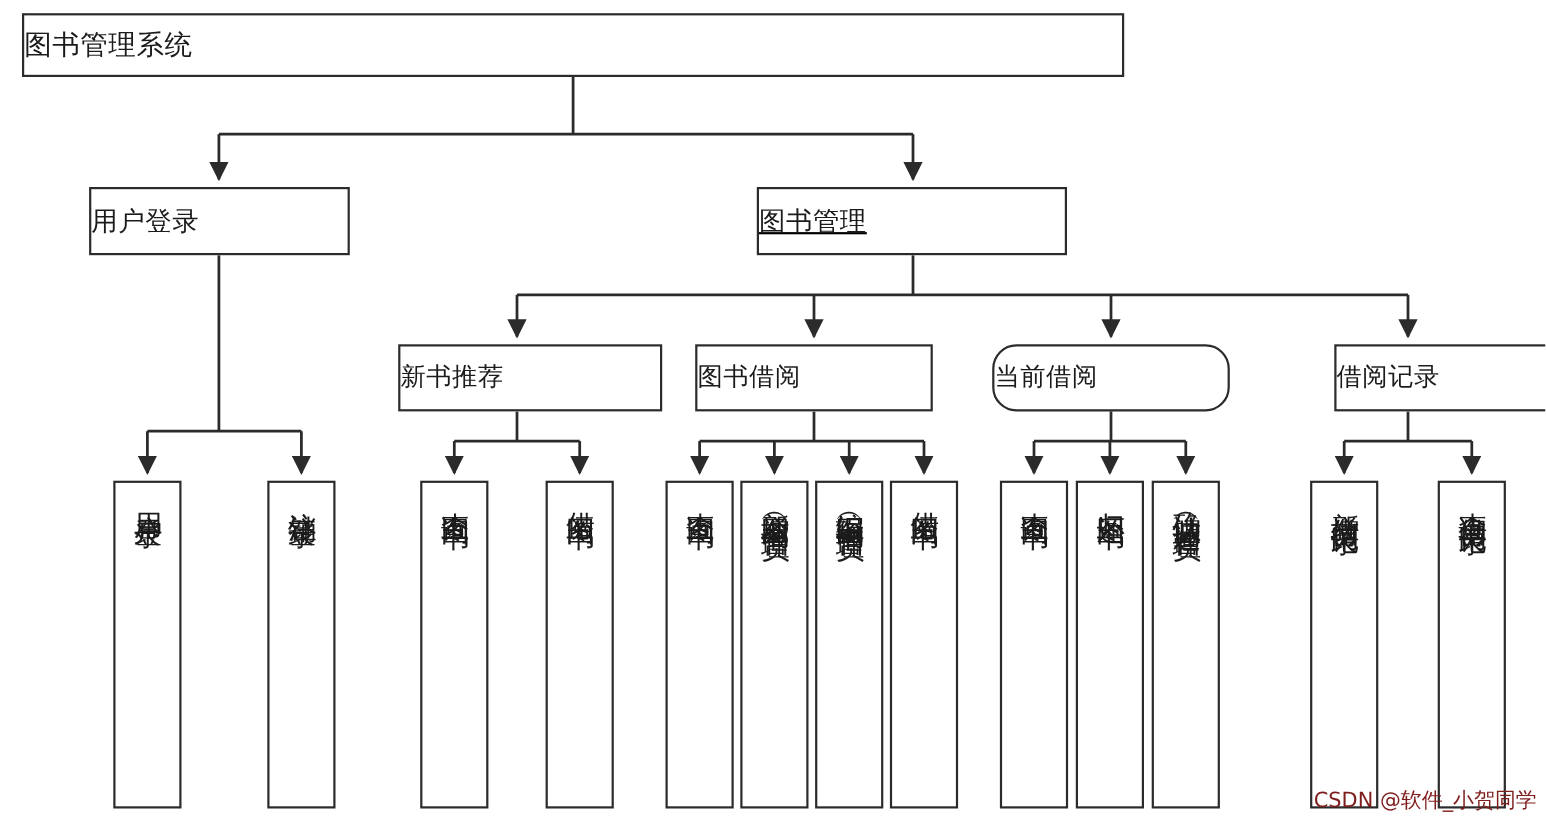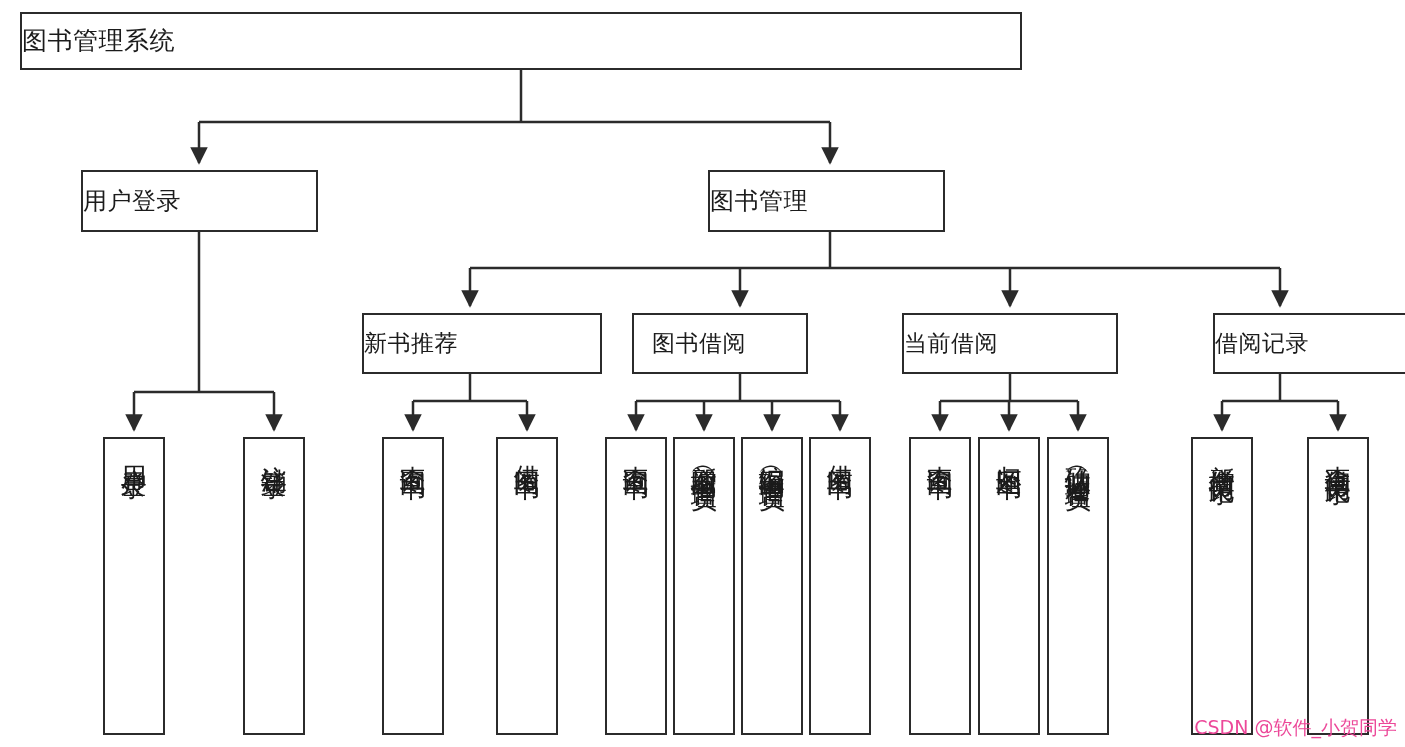--- a/index.html
+++ b/index.html
@@ -56,21 +56,21 @@
     text-orientation: upright;
     font-size: 26px;
     line-height: 1.1;
     letter-spacing: 3px;
   }
   #watermark {
     position: absolute;
     right: 8px;
     bottom: 6px;
     font-size: 19px;
-    color: #ec4899;
+    color: #7f1d1d;
     z-index: 3;
     white-space: nowrap;
   }
 </style>
 </head>
 <body>
 
 <div id="diagram-root">
 
   <svg id="edge-layer" viewBox="0 0 1405 747" xmlns="http://www.w3.org/2000/svg">
@@ -124,31 +124,31 @@
     </g>
   </svg>
 
   <div class="node level-0" style="left:20px; top:12px; width:1002px; height:58px;">
     <span class="label">图书管理系统</span>
   </div>
 
   <div class="node level-1" style="left:81px; top:170px; width:237px; height:62px;">
     <span class="label">用户登录</span>
   </div>
-  <div class="node level-1" style="left:708px; top:170px; width:237px; height:62px;">
+  <div class="node level-1" style="left:688px; top:170px; width:282px; height:62px;text-decoration:underline;">
     <span class="label">图书管理</span>
   </div>
 
   <div class="node level-2" style="left:362px; top:313px; width:240px; height:61px;">
     <span class="label">新书推荐</span>
   </div>
-  <div class="node level-2" style="left:632px; top:313px; width:176px; height:61px;padding-left:18px;">
+  <div class="node level-2" style="left:632px; top:313px; width:216px; height:61px;">
     <span class="label">图书借阅</span>
   </div>
-  <div class="node level-2" style="left:902px; top:313px; width:216px; height:61px;">
+  <div class="node level-2" style="left:902px; top:313px; width:216px; height:61px;border-radius:22px;">
     <span class="label">当前借阅</span>
   </div>
   <div class="node level-2" style="left:1172px; top:313px; width:216px; height:61px;margin-left:41px;">
     <span class="label">借阅记录</span>
   </div>
 
   <div class="node leaf" style="left:103px; top:437px; width:62px; height:298px;">
     <span class="label">用户登录</span>
   </div>
   <div class="node leaf" style="left:243px; top:437px; width:62px; height:298px;">

